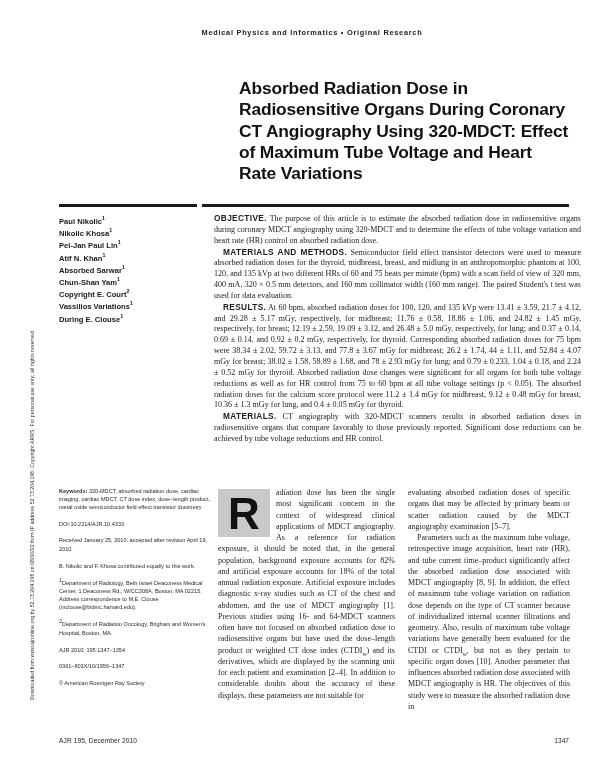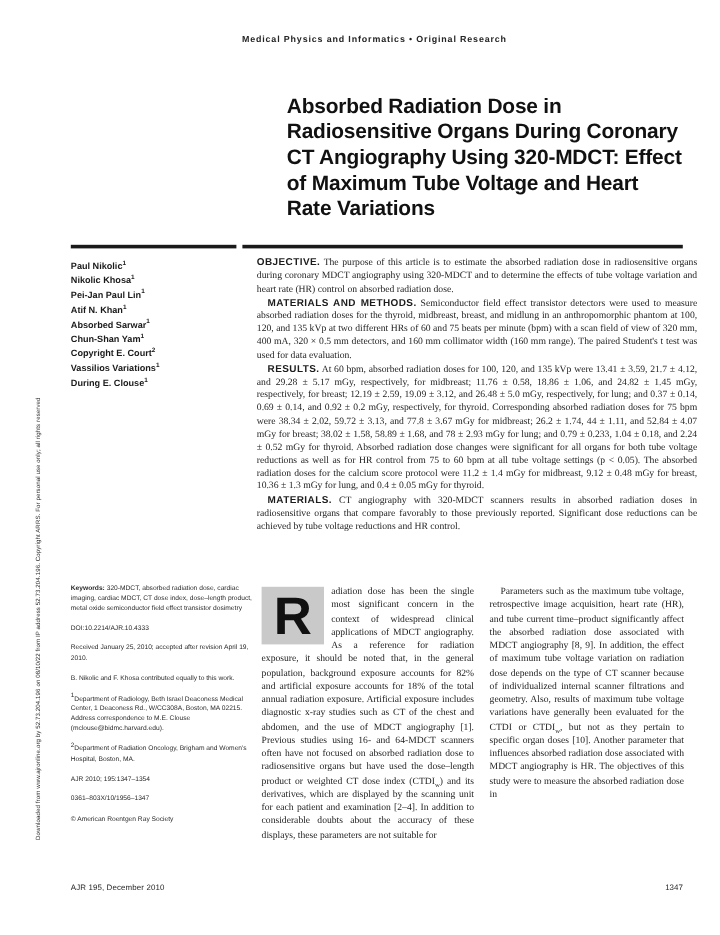--- a/index.html
+++ b/index.html
@@ -253,19 +253,20 @@
     <div class="blk">AJR 2010; 195:1347–1354</div>
     <div class="blk">0361–803X/10/1956–1347</div>
     <div class="blk">© American Roentgen Ray Society</div>
   </div>
 
   <div class="col col-left">
     <p><span class="dropcap">R</span><span>adiation dose has been the single most significant concern in the context of widespread clinical applications of MDCT angiography. As a reference for radiation exposure, it should be noted that, in the general population, background exposure accounts for 82% and artificial exposure accounts for 18% of the total annual radiation exposure. Artificial exposure includes diagnostic x-ray studies such as CT of the chest and abdomen, and the use of MDCT angiography [1]. Previous studies using 16- and 64-MDCT scanners often have not focused on absorbed radiation dose to radiosensitive organs but have used the dose–length product or weighted CT dose index (CTDI</span><sub>w</sub><span>) and its derivatives, which are displayed by the scanning unit for each patient and examination [2–4]. In addition to considerable doubts about the accuracy of these displays, these parameters are not suitable for</span></p>
   </div>
 
   <div class="col col-right">
+    <p>evaluating absorbed radiation doses of specific organs that may be affected by primary beam or scatter radiation caused by the MDCT angiography examination [5–7].</p>
     <p class="indent"><span>Parameters such as the maximum tube voltage, retrospective image acquisition, heart rate (HR), and tube current time–product significantly affect the absorbed radiation dose associated with MDCT angiography [8, 9]. In addition, the effect of maximum tube voltage variation on radiation dose depends on the type of CT scanner because of individualized internal scanner filtrations and geometry. Also, results of maximum tube voltage variations have generally been evaluated for the CTDI or CTDI</span><sub>w</sub><span>, but not as they pertain to specific organ doses [10]. Another parameter that influences absorbed radiation dose associated with MDCT angiography is HR. The objectives of this study were to measure the absorbed radiation dose in</span></p>
   </div>
 
   <div class="footer-left">AJR 195, December 2010</div>
   <div class="footer-right">1347</div>
 
 </div>
 
 </body></html>

